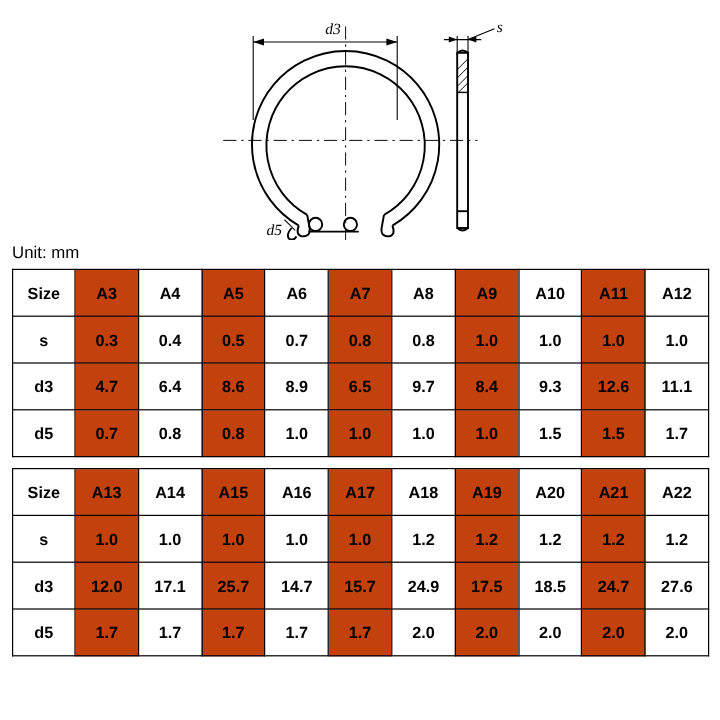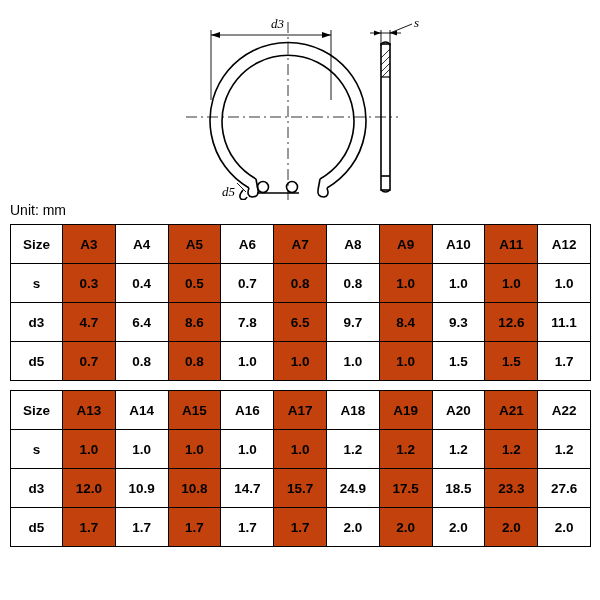--- a/index.html
+++ b/index.html
@@ -194,21 +194,21 @@
           <td class="shaded">1.0</td>
           <td>1.0</td>
           <td class="shaded">1.0</td>
           <td>1.0</td>
         </tr>
         <tr>
           <td class="hdr">d3</td>
           <td class="shaded">4.7</td>
           <td>6.4</td>
           <td class="shaded">8.6</td>
-          <td>7.8</td>
+          <td>8.9</td>
           <td class="shaded">6.5</td>
           <td>9.7</td>
           <td class="shaded">8.4</td>
           <td>9.3</td>
           <td class="shaded">12.6</td>
           <td>11.1</td>
         </tr>
         <tr>
           <td class="hdr">d5</td>
           <td class="shaded">0.7</td>
@@ -262,28 +262,28 @@
           <td class="shaded">1.0</td>
           <td>1.2</td>
           <td class="shaded">1.2</td>
           <td>1.2</td>
           <td class="shaded">1.2</td>
           <td>1.2</td>
         </tr>
         <tr>
           <td class="hdr">d3</td>
           <td class="shaded">12.0</td>
-          <td>10.9</td>
-          <td class="shaded">10.8</td>
+          <td>17.1</td>
+          <td class="shaded">25.7</td>
           <td>14.7</td>
           <td class="shaded">15.7</td>
           <td>24.9</td>
           <td class="shaded">17.5</td>
           <td>18.5</td>
-          <td class="shaded">23.3</td>
+          <td class="shaded">24.7</td>
           <td>27.6</td>
         </tr>
         <tr>
           <td class="hdr">d5</td>
           <td class="shaded">1.7</td>
           <td>1.7</td>
           <td class="shaded">1.7</td>
           <td>1.7</td>
           <td class="shaded">1.7</td>
           <td>2.0</td>

